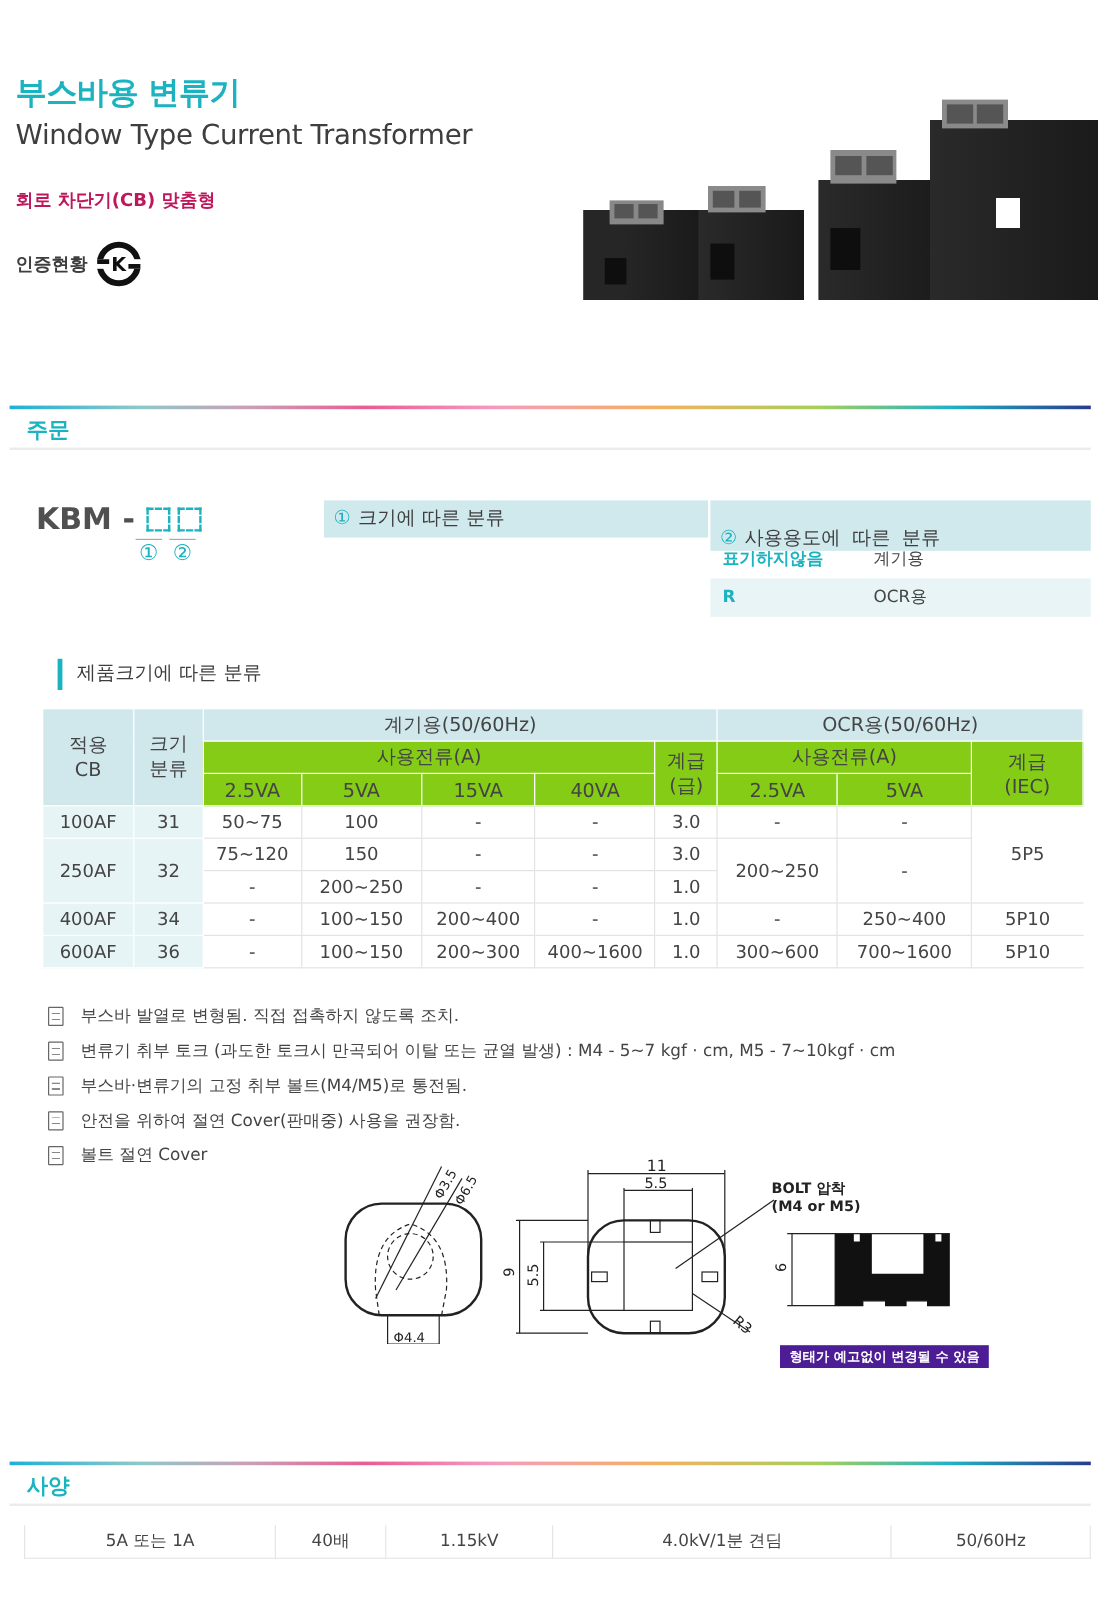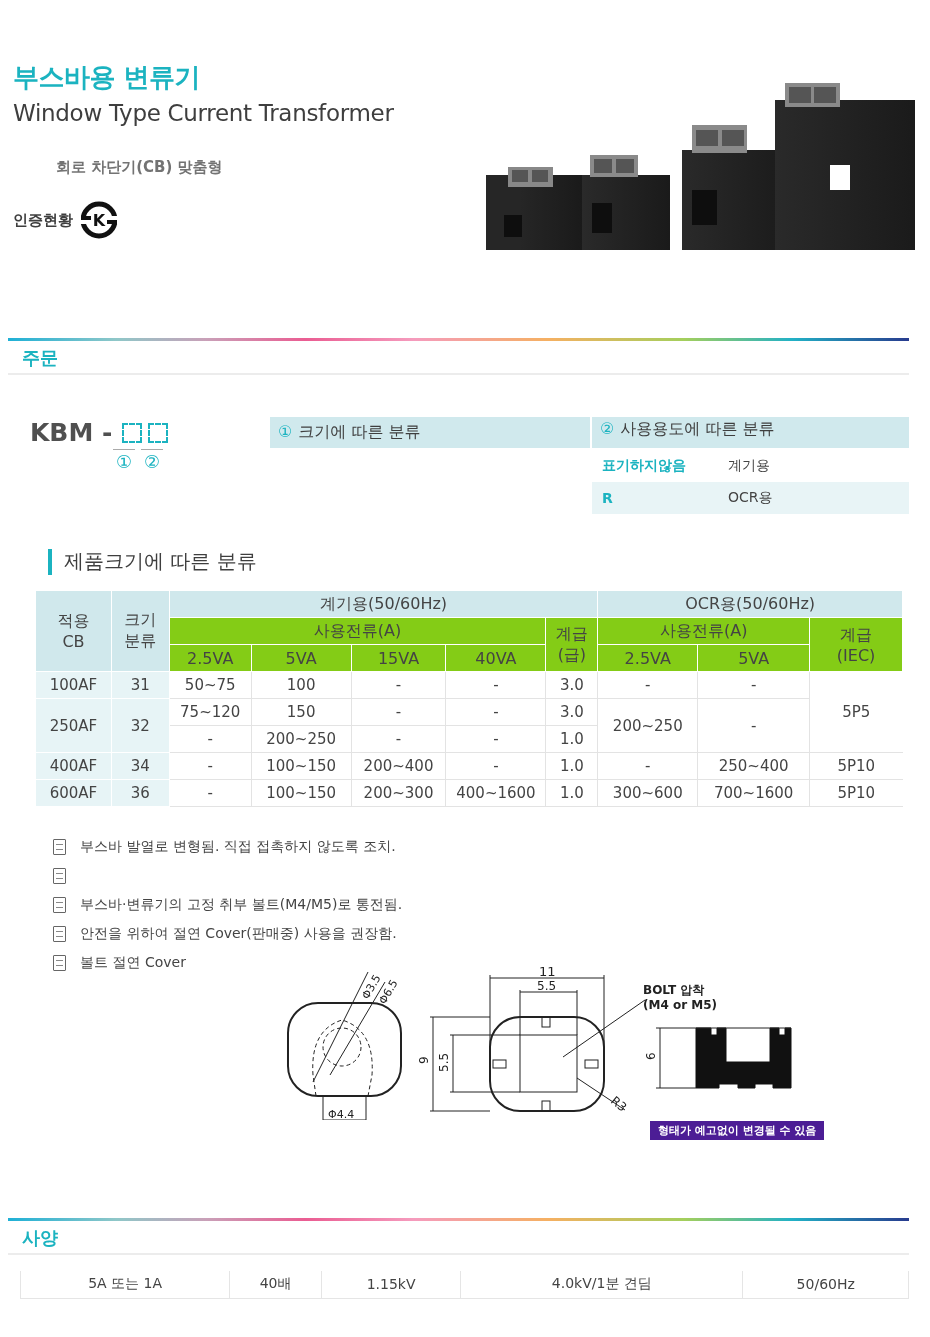--- a/index.html
+++ b/index.html
@@ -1,51 +1,51 @@
 <!DOCTYPE html>
 <html><head>
 <meta charset="utf-8">
 <style>
   * { box-sizing: border-box; margin: 0; padding: 0; }
   body { width: 930px; height: 1337px; background: #fff; font-family: "DejaVu Sans", "Liberation Sans", sans-serif; color: #444; position: relative; overflow: hidden; }
   .abs { position: absolute; }
   .title-kr { left: 13px; top: 60px; font-size: 26px; font-weight: bold; color: #1bb3c0; letter-spacing: -0.5px; }
   .title-en { left: 13px; top: 100px; font-size: 23px; color: #3e3e3e; letter-spacing: -0.3px; }
-  .subtitle { left: 13px; top: 158px; font-size: 15px; font-weight: bold; color: #737373; margin-left: 43px; }
+  .subtitle { left: 13px; top: 158px; font-size: 15px; font-weight: bold; color: #be185d; }
   .cert { left: 13px; top: 200px; display: flex; align-items: center; gap: 6px; font-size: 15px; font-weight: bold; color: #3e3e3e; }
   .product-photo { left: 480px; top: 75px; width: 435px; height: 180px; }
 
   .section-bar { left: 8px; width: 901px; height: 3px; background: linear-gradient(90deg,#1eb0d6 0%,#8fc7c8 12%,#c9a0b8 22%,#ea5d92 33%,#f59bbd 45%,#f5b062 60%,#a4cf5c 75%,#22b1c6 87%,#283b8e 100%); }
   .section-title { left: 22px; font-size: 18px; font-weight: bold; color: #1bb3c0; }
   .section-rule { left: 8px; width: 901px; height: 2px; background: #ececec; }
 
   .kbm { left: 30px; top: 418px; font-size: 25px; font-weight: bold; color: #505050; display: flex; align-items: center; }
   .kbm .box { display: inline-block; width: 20px; height: 20px; border: 2px dashed #1bb3c0; margin-left: 6px; }
   .kbm-nums { left: 113px; top: 449px; display: flex; gap: 6px; }
   .kbm-num { width: 22px; border-top: 1px solid #aaa; color: #1bb3c0; font-size: 18px; text-align: center; padding-top: 1px; }
 
   .cls1 { left: 270px; top: 417px; width: 320px; height: 31px; background: #d0e9ed; font-size: 16px; color: #3e3e3e; padding: 5px 8px; }
-  .cls2-head { left: 592px; top: 417px; width: 317px; height: 31px; background: #d0e9ed; font-size: 16px; color: #3e3e3e; padding: 2px 8px; }
+  .cls2-head { left: 592px; top: 417px; width: 317px; height: 31px; background: #d0e9ed; font-size: 16px; color: #3e3e3e; padding: 21px 8px; font-family: Liberation Mono, monospace; }
   .cls2-row { left: 592px; width: 317px; height: 32px; font-size: 14px; display: flex; align-items: center; padding-left: 10px; }
   .cls2-row.alt { background: #e8f4f6; }
   .cls2-row .code { width: 126px; color: #1bb3c0; font-weight: bold; }
   .cls2-row .desc { color: #444; }
   .circled { color: #1bb3c0; margin-right: 6px; }
 
-  .subhead { left: 48px; top: 549px; border-left: 4px solid #1bb3c0; padding-left: 12px; font-size: 20px; color: #3e3e3e; height: 26px; line-height: 24px; }
+  .subhead { left: 48px; top: 549px; border-left: 4px solid #1bb3c0; padding-left: 12px; font-size: 16px; color: #3e3e3e; height: 26px; line-height: 24px; }
 
   table.size { position: absolute; left: 35px; top: 590px; width: 868px; border-collapse: collapse; font-size: 15px; text-align: center; color: #444; }
   table.size th, table.size td { border: 1px solid #fff; padding: 0; height: 27px; font-weight: normal; }
   table.size th { background: #84cc16; font-size: 16px; }
   table.size th.dark { background: #d0e8ec; }
   table.size td { border-color: #fff #e3e3e3 #e3e3e3 #e3e3e3; }
   table.size td.lc { background: #e7f4f6; border-color: #fff; }
   table.size tr td:last-child { border-right: none; }
 
-  .notes { left: 53px; top: 832px; }
+  .notes { left: 40px; top: 832px; }
   .note { display: flex; align-items: center; height: 29.2px; font-size: 14px; color: #444; }
   .note .doc-icon { width: 13px; height: 16px; border: 1.5px solid #666; border-radius: 1px; margin-right: 14px; position: relative; background: repeating-linear-gradient(#fff 0 4px, #888 4px 5px); background-clip: content-box; padding: 4px 2px 2px 2px; }
 
   .diagram { left: 280px; top: 960px; }
   .warn-label { left: 650px; top: 1121px; background: #4c1d95; color: #fff; font-size: 11px; font-weight: bold; padding: 2px 8px; }
 
   table.spec { position: absolute; left: 20px; top: 1271px; width: 889px; border-collapse: collapse; text-align: center; font-size: 14px; }
   table.spec th { background: #d0e8ec; font-weight: normal; font-size: 16px; height: 28px; color: #3e3e3e; border: 2px solid #fff; }
   table.spec td { height: 27px; border: 1px solid #e5e5e5; border-top: none; color: #444; }
 </style>
@@ -222,20 +222,21 @@
 </tbody>
   </table>
 
 <div class="abs notes">
   <div class="note">
       <span class="doc-icon"></span>
       <span>부스바 발열로 변형됨. 직접 접촉하지 않도록 조치.</span>
     </div>
   <div class="note">
       <span class="doc-icon"></span>
+      <span>변류기 취부 토크 (과도한 토크시 만곡되어 이탈 또는 균열 발생) : M4 - 5~7 kgf · cm,  M5 - 7~10kgf · cm</span>
     </div>
   <div class="note">
       <span class="doc-icon"></span>
       <span>부스바·변류기의 고정 취부 볼트(M4/M5)로 통전됨.</span>
     </div>
   <div class="note">
       <span class="doc-icon"></span>
       <span>안전을 위하여 절연 Cover(판매중) 사용을 권장함.</span>
     </div>
   <div class="note">

